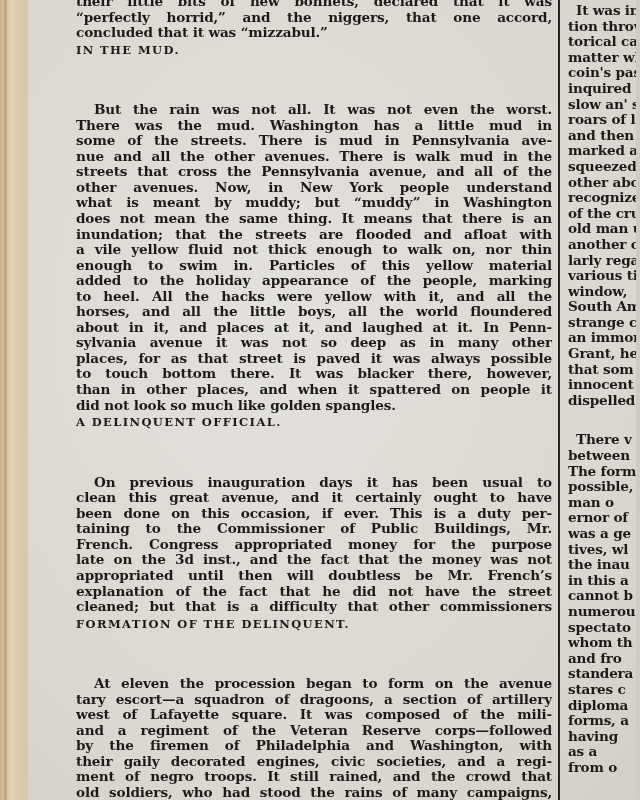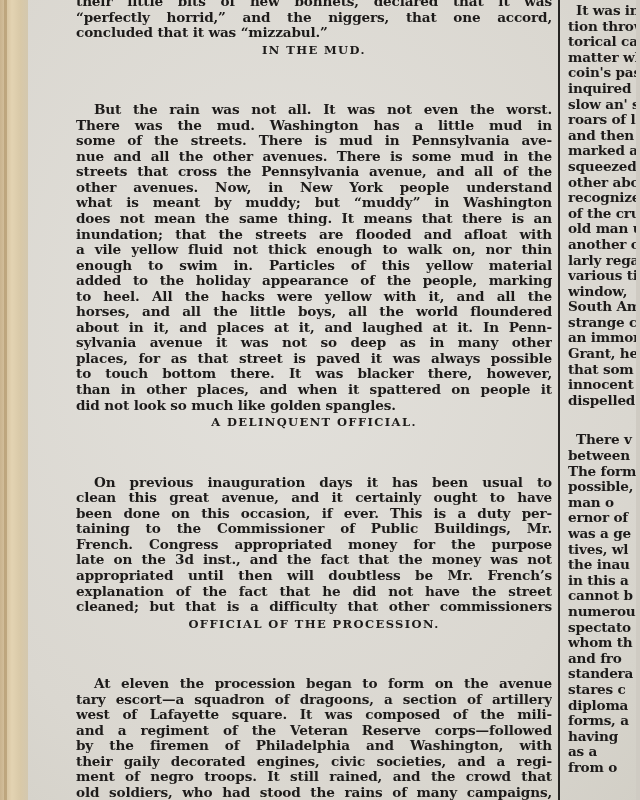--- a/index.html
+++ b/index.html
@@ -23,21 +23,21 @@
     position: absolute; left: 76px; top: -6px; width: 476px;
     font-family: "DejaVu Serif", serif;
     font-size: 13.6px; line-height: 15.55px; color: #1d1b1a;
     text-align: justify; font-weight: bold;
     letter-spacing: -0.15px;
   }
   .col-main .line { display: block; white-space: nowrap; text-align: justify; text-align-last: justify; height: 15.55px; overflow: hidden; }
   .col-main .line.last { text-align-last: left; }
   .col-main .line.ind { padding-left: 18px; margin-top: 44px; }
   .heading {
-    display: block; text-align: center; font-size: 11.5px; letter-spacing: 1.4px;
+    display: block; font-size: 11.5px; letter-spacing: 1.4px;
     font-weight: bold; height: 15.55px; line-height: 15.55px; margin: 2px 0 1px 0;
   }
   .rule {
     position: absolute; left: 558px; top: 0; width: 2px; height: 800px; background: #262422;
   }
   .col-right {
     position: absolute; left: 568px; top: 3px; width: 90px; overflow: hidden;
     font-family: "DejaVu Serif", serif;
     font-size: 13.6px; line-height: 15.6px; color: #1d1b1a; font-weight: bold;
     letter-spacing: -0.2px;
@@ -63,21 +63,21 @@
     <span class="line">“perfectly horrid,” and the niggers, that one accord,</span>
     <span class="line last">concluded that it was “mizzabul.”</span>
   </div>
 
   <div>
     <span class="heading">IN THE MUD.</span>
     <div id="sec0">
         <span class="line ind">But the rain was not all.  It was not even the worst.</span>
         <span class="line">There was the mud.  Washington has a little mud in</span>
         <span class="line">some of the streets.  There is mud in Pennsylvania ave-</span>
-        <span class="line">nue and all the other avenues.  There is some mud in the</span>
+        <span class="line">nue and all the other avenues.  There is walk mud in the</span>
         <span class="line">streets that cross the Pennsylvania avenue, and all of the</span>
         <span class="line">other avenues.  Now, in New York people understand</span>
         <span class="line">what is meant by muddy; but “muddy” in Washington</span>
         <span class="line">does not mean the same thing.  It means that there is an</span>
         <span class="line">inundation; that the streets are flooded and afloat with</span>
         <span class="line">a vile yellow fluid not thick enough to walk on, nor thin</span>
         <span class="line">enough to swim in.  Particles of this yellow material</span>
         <span class="line">added to the holiday appearance of the people, marking</span>
         <span class="line">to heel.  All the hacks were yellow with it, and all the</span>
         <span class="line">horses, and all the little boys, all the world floundered</span>
@@ -99,21 +99,21 @@
         <span class="line">taining to the Commissioner of Public Buildings, Mr.</span>
         <span class="line">French.  Congress appropriated money for the purpose</span>
         <span class="line">late on the 3d inst., and the fact that the money was not</span>
         <span class="line">appropriated until then will doubtless be Mr. French’s</span>
         <span class="line">explanation of the fact that he did not have the street</span>
         <span class="line">cleaned; but that is a difficulty that other commissioners</span>
       </div>
   </div>
 
   <div>
-    <span class="heading">OFFICIAL OF THE PROCESSION.</span>
+    <span class="heading">FORMATION OF THE DELINQUENT.</span>
     <div id="sec2">
         <span class="line ind">At eleven the procession began to form on the avenue</span>
         <span class="line">tary escort—a squadron of dragoons, a section of artillery</span>
         <span class="line">west of Lafayette square.  It was composed of the mili-</span>
         <span class="line">and a regiment of the Veteran Reserve corps—followed</span>
         <span class="line">by the firemen of Philadelphia and Washington, with</span>
         <span class="line">their gaily decorated engines, civic societies, and a regi-</span>
         <span class="line">ment of negro troops.  It still rained, and the crowd that</span>
         <span class="line">old soldiers, who had stood the rains of many campaigns,</span>
         <span class="line">moved up and down the sidewalk and talked about Uncle</span>

